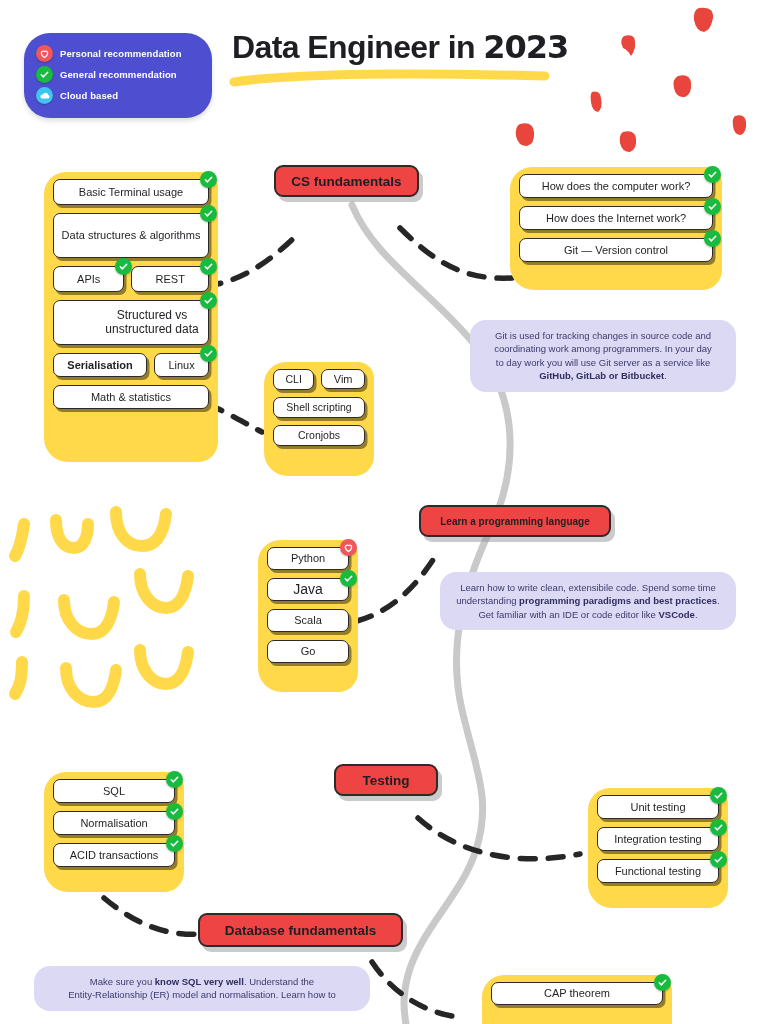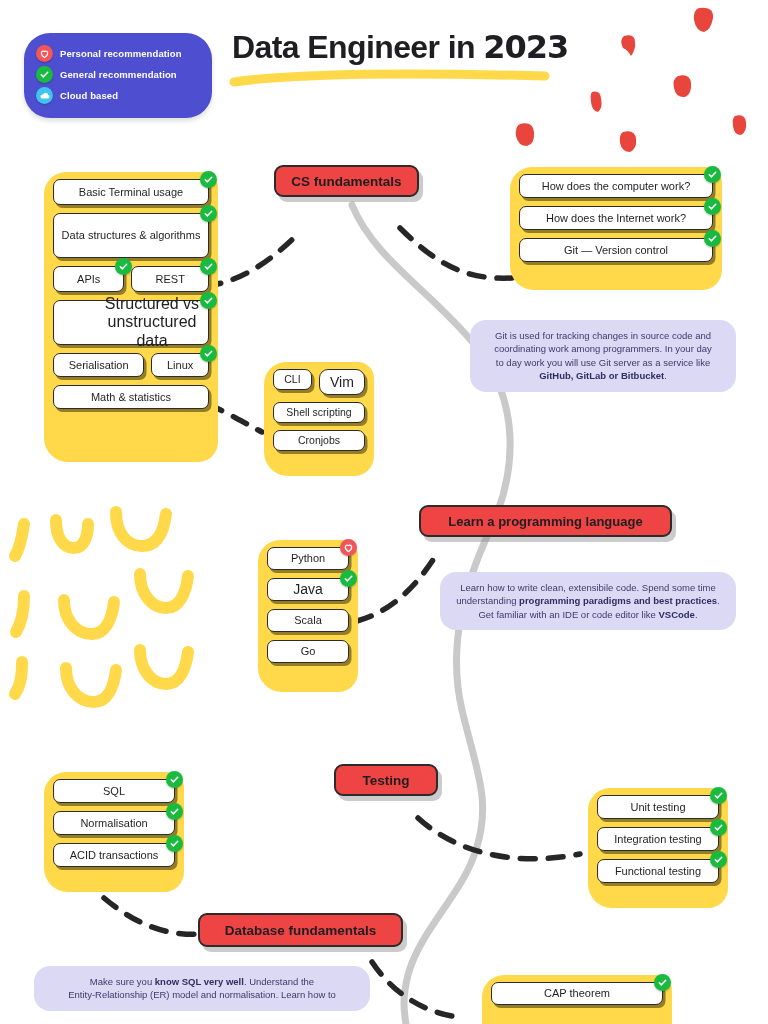--- a/index.html
+++ b/index.html
@@ -203,30 +203,30 @@
       </div>
       <div class="chip" style="height:26px;font-size:11px;">
         <span>REST</span>
         <span class="badge check">
             <svg width="11" height="11" viewBox="0 0 24 24">
               <path d="M5 12.5l4.6 4.6L19 7" fill="none" stroke="#fff" stroke-width="3.4" stroke-linecap="round" stroke-linejoin="round"></path>
             </svg>
           </span>
       </div>
     </div>
-    <div class="chip" style="height:45px;font-size:16px;padding-left:48px;">
+    <div class="chip" style="height:45px;font-size:12px;padding-left:48px;">
       <span>Structured vs unstructured data</span>
       <span class="badge check">
           <svg width="11" height="11" viewBox="0 0 24 24">
             <path d="M5 12.5l4.6 4.6L19 7" fill="none" stroke="#fff" stroke-width="3.4" stroke-linecap="round" stroke-linejoin="round"></path>
           </svg>
         </span>
     </div>
     <div class="chip-row" style="margin-bottom:8px;">
-      <div class="chip" style="height:24px;font-size:11px;">
+      <div class="chip" style="height:24px;font-size:11px;font-weight:bold;">
         <span>Serialisation</span>
       </div>
       <div class="chip" style="height:24px;font-size:11px;">
         <span>Linux</span>
         <span class="badge check">
             <svg width="11" height="11" viewBox="0 0 24 24">
               <path d="M5 12.5l4.6 4.6L19 7" fill="none" stroke="#fff" stroke-width="3.4" stroke-linecap="round" stroke-linejoin="round"></path>
             </svg>
           </span>
       </div>
@@ -268,33 +268,33 @@
     <div>coordinating work among programmers. In your day</div>
     <div>to day work you will use Git server as a service like</div>
     <div><b>GitHub, GitLab or Bitbucket</b><span>.</span></div>
   </div>
 
   <div class="group skew" style="left:264px;top:362px;width:110px;height:114px;">
     <div class="chip-row" style="margin-bottom:7px;">
       <div class="chip" style="height:21px;font-size:10.5px;">
         <span>CLI</span>
       </div>
-      <div class="chip" style="height:26px;font-size:14px;border-radius:9px;">
+      <div class="chip" style="height:20px;font-size:11px;">
         <span>Vim</span>
       </div>
     </div>
     <div class="chip" style="height:21px;font-size:10.5px;margin-bottom:7px;">
       <span>Shell scripting</span>
     </div>
     <div class="chip" style="height:21px;font-size:10.5px;">
       <span>Cronjobs</span>
     </div>
   </div>
 
-  <div class="node" style="left:419px;top:505px;width:253px;height:32px;font-size:13px;">Learn a programming language</div>
+  <div class="node" style="left:419px;top:505px;width:192px;height:32px;font-size:10px;">Learn a programming language</div>
 
   <div class="group skew" style="left:258px;top:540px;width:100px;height:152px;">
     <div class="chip" style="height:23px;font-size:11px;">
       <span>Python</span>
       <span class="badge heart">
           <svg width="11" height="11" viewBox="0 0 24 24">
             <path d="M12 21s-7-4.6-7-10a4.2 4.2 0 0 1 7-3.1A4.2 4.2 0 0 1 19 11c0 5.4-7 10-7 10z" fill="none" stroke="#fff" stroke-width="2.8" stroke-linejoin="round"></path>
           </svg>
         </span>
     </div>

